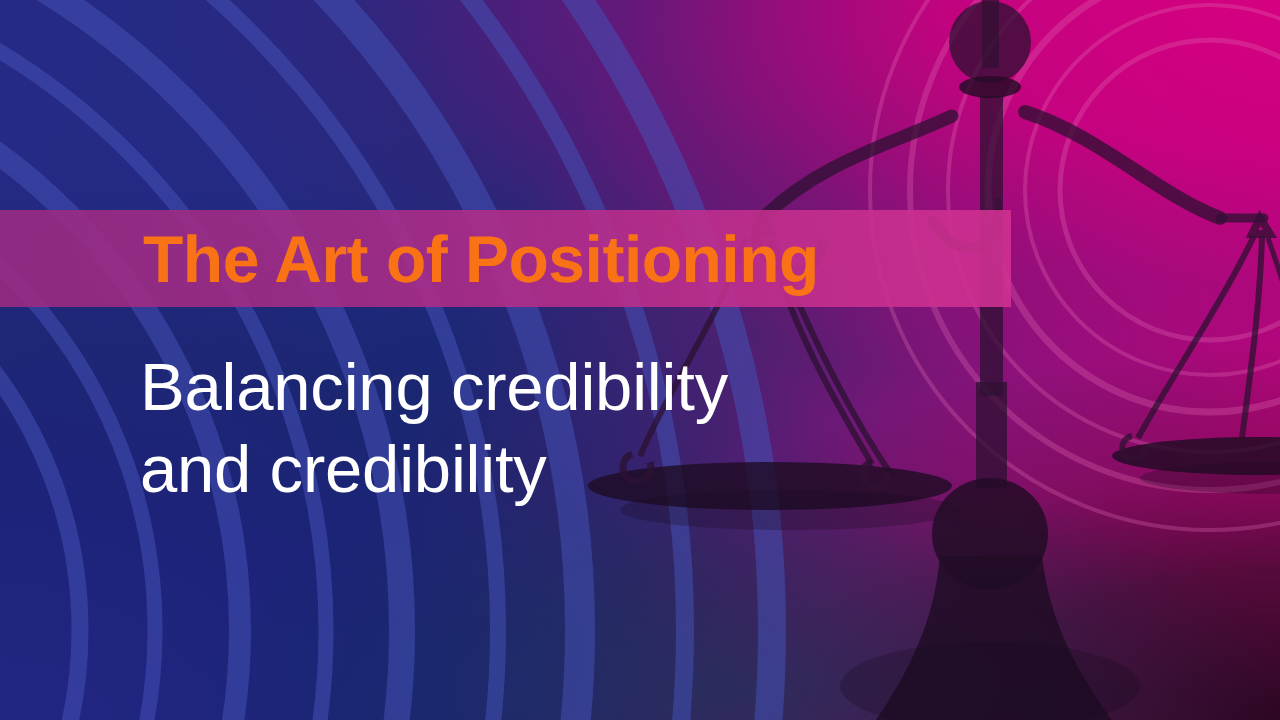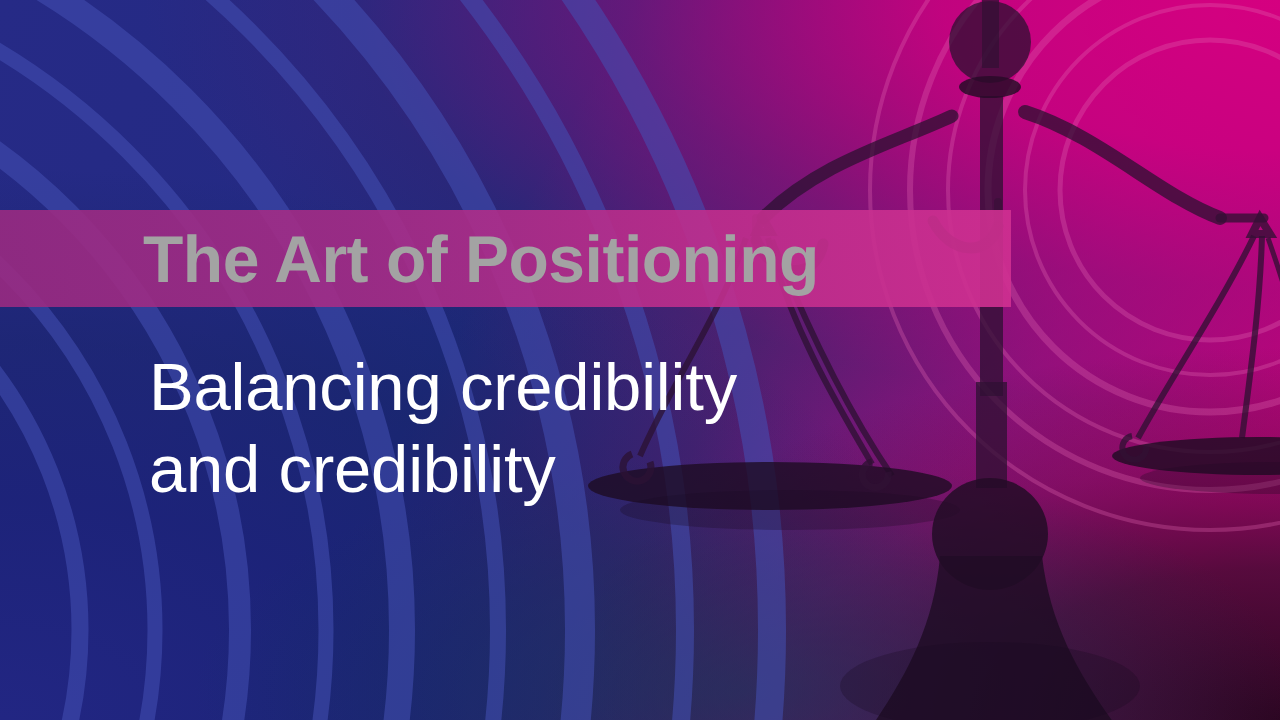--- a/index.html
+++ b/index.html
@@ -102,34 +102,34 @@
         rgba(156,42,129,0.88) 0%,
         rgba(168,44,134,0.88) 35%,
         rgba(193,46,141,0.89) 70%,
         rgba(208,48,145,0.90) 100%);
   }
   .title-text {
     position: absolute;
     left: 143px; top: 210px;
     height: 97px;
     display: flex; align-items: center;
-    color: #a3a3a3;
+    color: #f97316;
     font-family: "Liberation Sans", sans-serif;
     font-weight: 700;
     font-size: 66px;
     letter-spacing: -0.5px;
     white-space: nowrap;
     line-height: 1;
     text-rendering: geometricPrecision;
   }
 
   
   .subtitle {
     position: absolute;
-    left: 149px; top: 346px;
+    left: 140px; top: 346px;
     width: 780px;
     color: #ffffff;
     font-family: "Liberation Sans", sans-serif;
     font-weight: 400;
     font-size: 67px;
     line-height: 82px;
     letter-spacing: -0.2px;
   }
   .subtitle .line { display: block; white-space: nowrap; }
 </style>

